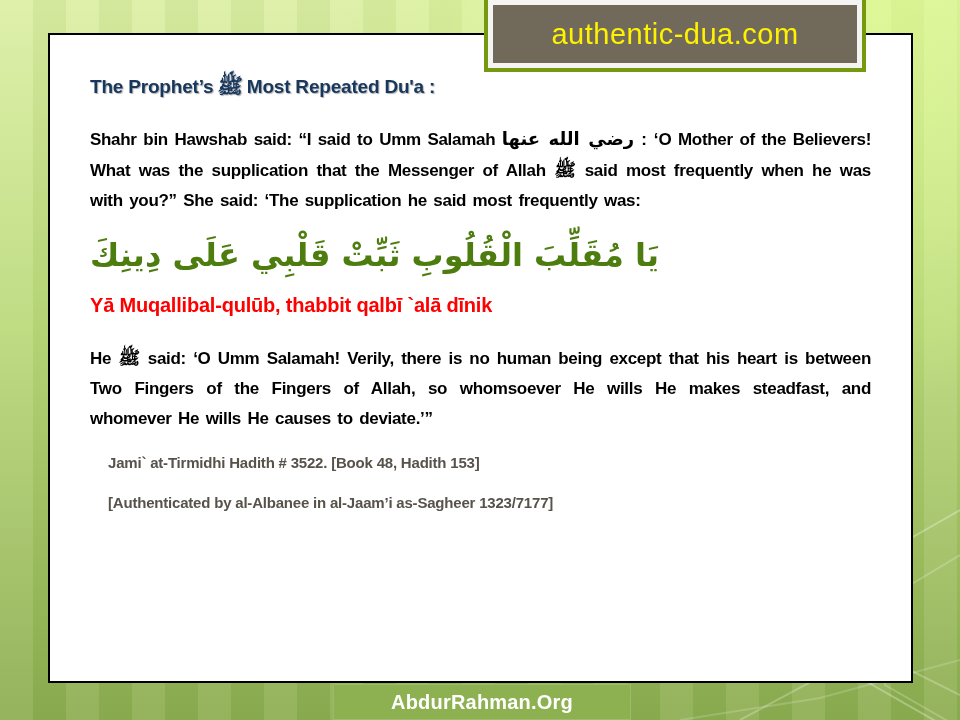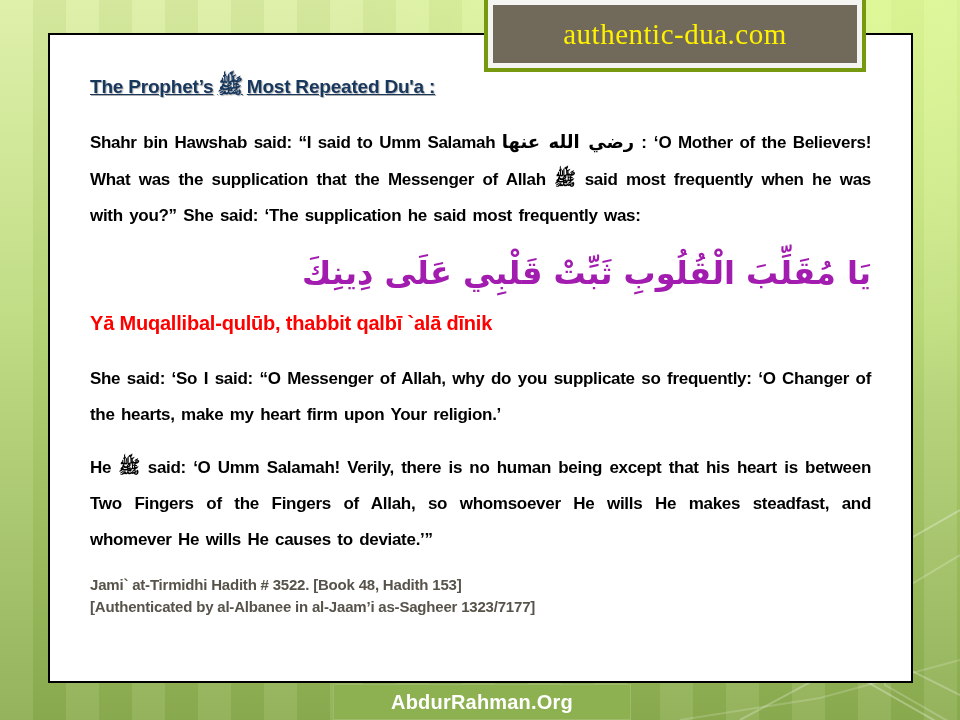--- a/index.html
+++ b/index.html
@@ -11,47 +11,47 @@
       repeating-linear-gradient(90deg, rgba(255,255,255,0.07) 0 33px, rgba(60,90,20,0.05) 33px 66px),
       linear-gradient(180deg,#DCEFA4 0%,#BBDA7B 45%,#8CAD50 100%);
   }
   .bg-lines{position:absolute;right:0;bottom:0;pointer-events:none;}
   .content-box{
     position:absolute;left:48px;top:33px;width:865px;height:650px;
     background:#ffffff;border:2px solid #000000;box-sizing:border-box;
     padding:38px 40px 0 40px;
   }
   .title{font-size:19px;font-weight:bold;color:#17375D;margin:0 0 20px 0;
-    text-shadow:1px 1px 1px rgba(80,80,80,0.45);letter-spacing:-0.2px;text-decoration:underline;}
+    text-shadow:1px 1px 1px rgba(80,80,80,0.45);letter-spacing:-0.2px;}
   .title .sym{font-family:"DejaVu Sans",sans-serif;font-size:21px;padding:0 4px;}
-  .body-par{font-size:17px;font-weight:bold;color:#000000;line-height:36px;
+  .body-par{font-size:17px;font-weight:bold;color:#000000;line-height:30px;
     text-align:justify;margin:0 0 16px 0;letter-spacing:-0.3px;word-spacing:2px;}
   .body-par .sym{font-family:"DejaVu Sans",sans-serif;font-size:18px;}
   .inline-arabic{font-family:"DejaVu Sans",sans-serif;font-size:18px;}
   .arabic-dua{direction:rtl;font-family:"DejaVu Sans",sans-serif;
-    font-size:32px;font-weight:bold;color:#a21caf;text-align:right;
+    font-size:32px;font-weight:bold;color:#4d7c0f;text-align:left;
     margin:14px 0 16px 0;line-height:1.45;}
   .translit{font-size:20px;font-weight:bold;color:#FF0000;
     margin:0 0 26px 0;letter-spacing:-0.2px;}
   .translation{font-size:20px;font-weight:bold;color:#C00000;text-align:center;
     margin:0 0 26px 0;letter-spacing:-0.3px;}
   .navy-par{color:#000000;}
   .refs{margin-top:4px;}
   .ref-line{font-size:15px;font-weight:bold;color:#57534B;line-height:22px;
-    letter-spacing:-0.2px;margin:0;}
+    letter-spacing:-0.2px;margin:18px;}
   .ref-line.light{color:#8E8C84;}
   .header-banner{
     position:absolute;left:484px;top:-4px;width:382px;height:76px;box-sizing:border-box;
     background:#F4F4F2;border:4px solid #76990F;padding:5px;
   }
   .header-banner-inner{
     width:100%;height:100%;background:#716A5B;display:flex;align-items:center;justify-content:center;
   }
   .header-banner-inner span{
-    font-family:Liberation Serif, serif;
+    font-family:Liberation Sans, sans-serif;
     font-size:29px;color:#FFF200;letter-spacing:0.5px;
   }
   .footer-banner{
     position:absolute;left:333px;top:684px;width:298px;height:36px;
     background:#8DB051;display:flex;align-items:center;justify-content:center;
     box-shadow:inset 0 0 0 1px rgba(255,255,255,0.15);
   }
   .footer-banner span{font-size:20px;font-weight:bold;color:#ffffff;letter-spacing:0.2px;text-align:right;}
 </style>
 </head>
@@ -70,21 +70,20 @@
 
     <p class="title"><span>The Prophet’s</span><span class="sym">ﷺ</span><span>Most Repeated Du'a :</span></p>
 
     <p class="body-par"><span>Shahr bin Hawshab said:  “I said to Umm Salamah </span><span class="inline-arabic" dir="rtl">رضي الله عنها</span><span> : ‘O Mother of the Believers! What was the supplication that the Messenger of Allah </span><span class="sym">ﷺ</span><span> said most frequently when he was with you?”  She said: ‘The supplication he said most frequently was:</span></p>
 
     <p class="arabic-dua" dir="rtl">يَا مُقَلِّبَ الْقُلُوبِ ثَبِّتْ قَلْبِي عَلَى دِينِكَ</p>
 
     <p class="translit">Yā Muqallibal-qulūb, thabbit qalbī `alā dīnik</p>
 
 
-    <p class="body-par">She said: ‘So I said: “O Messenger of Allah, why do you supplicate so frequently: ‘O Changer of the hearts, make my heart firm upon Your religion.’</p>
 
     <p class="body-par navy-par"><span>He </span><span class="sym">ﷺ</span><span> said: ‘O Umm Salamah! Verily, there is no human being except that his heart is between Two Fingers of the Fingers of Allah, so whomsoever He wills He makes steadfast, and whomever He wills He causes to deviate.’”</span></p>
 
     <div class="refs">
       <p class="ref-line">Jami` at-Tirmidhi Hadith # 3522.  [Book 48, Hadith 153]</p>
       <p class="ref-line">[Authenticated by al-Albanee in al-Jaam’i as-Sagheer 1323/7177]</p>
     </div>
 
   </div>
 

